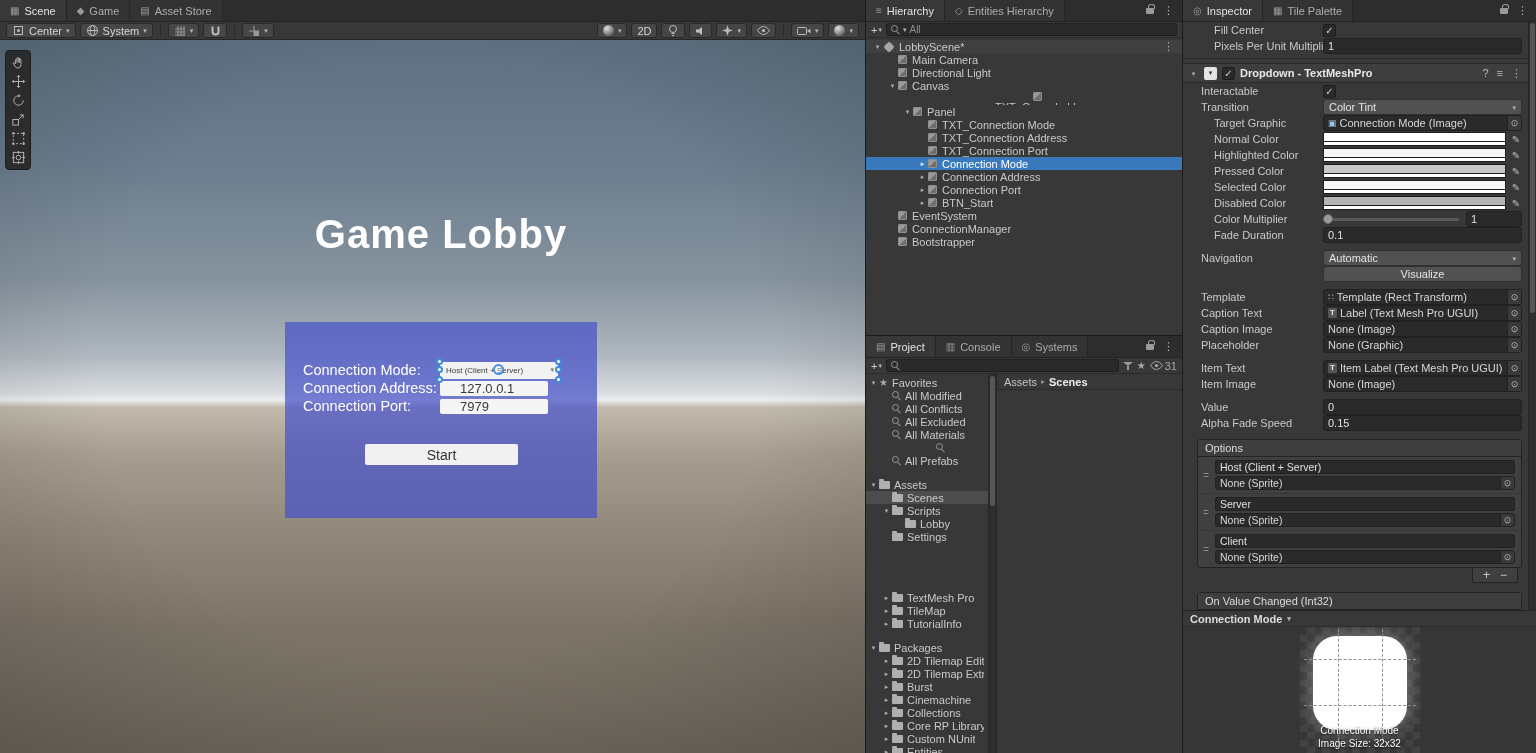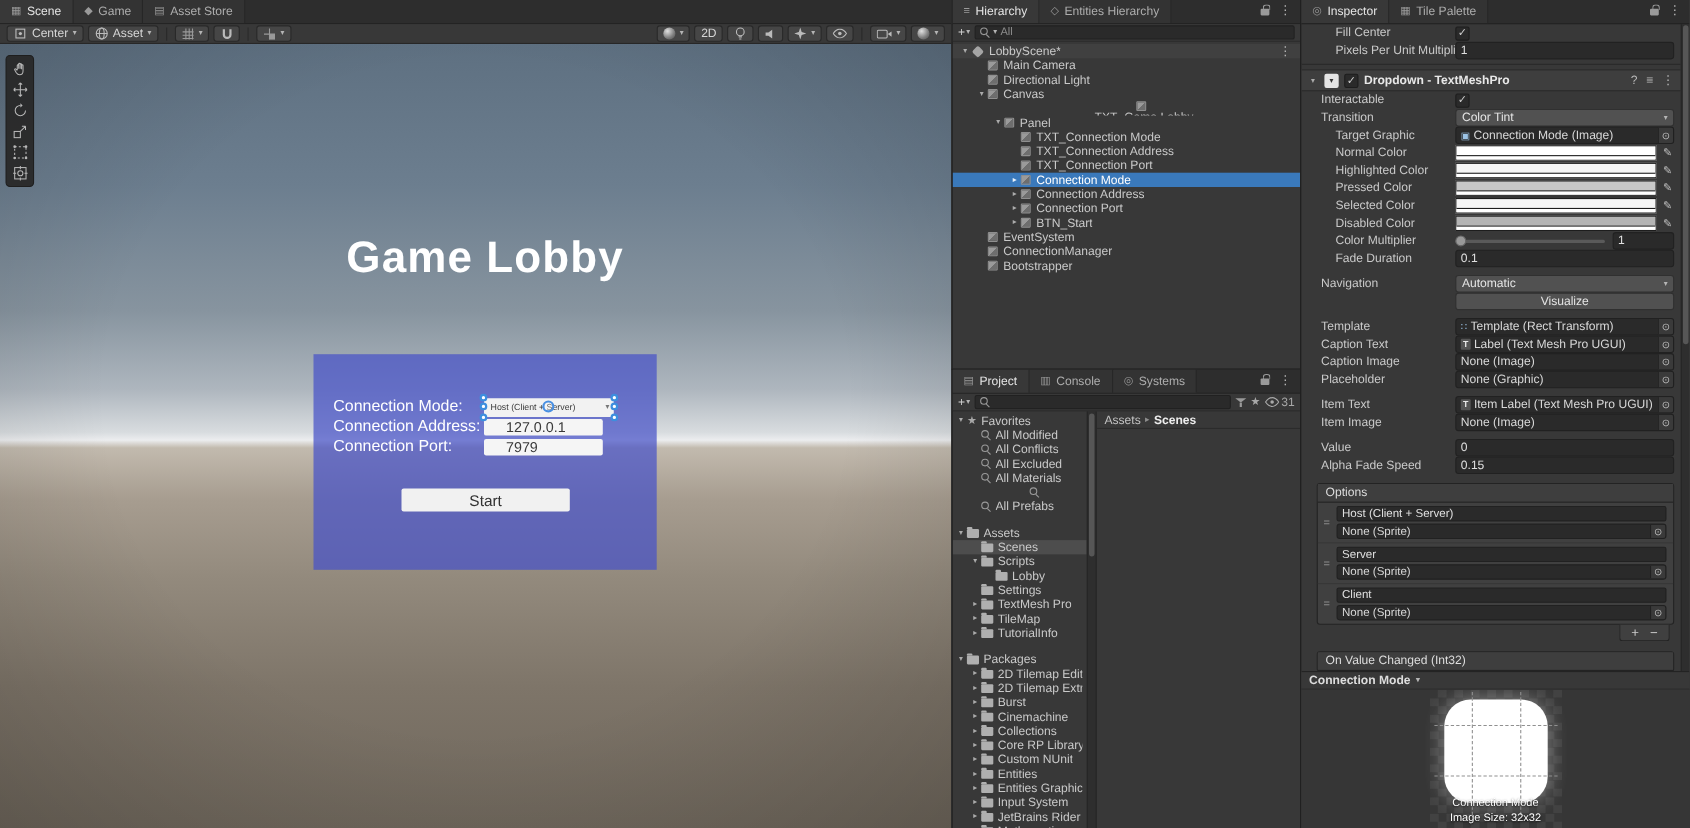--- a/index.html
+++ b/index.html
@@ -178,21 +178,21 @@
             </svg>
           <span>Center</span>
           <span class="caret">▾</span>
         </div>
         <div class="tbtn">
           <svg width="13" height="13">
               <circle cx="6.5" cy="6.5" r="5" fill="none" stroke="#BBB"></circle>
               <ellipse cx="6.5" cy="6.5" rx="2.2" ry="5" fill="none" stroke="#BBB"></ellipse>
               <path d="M1.5 6.5h10" stroke="#BBB"></path>
             </svg>
-          <span>Asset</span>
+          <span>System</span>
           <span class="caret">▾</span>
         </div>
         <span class="vsep"></span>
         <div class="tbtn">
           <svg width="12" height="12">
               <path d="M1 4h10M1 7h10M1 10h10M4 1v10M7 1v10M10 1v10" stroke="#999"></path>
             </svg>
           <span class="caret">▾</span>
         </div>
         <div class="tbtn">
@@ -536,21 +536,21 @@
           <div class="trow" style="padding-left: 28px;">
             <span class="fold"></span>
             <span class="folder-ic"></span>
             <span class="tlabel">Lobby</span>
           </div>
           <div class="trow" style="padding-left: 15px;">
             <span class="fold"></span>
             <span class="folder-ic"></span>
             <span class="tlabel">Settings</span>
           </div>
-          <div class="trow" style="padding-left: 15px;">
+          <div class="trow" style="padding-left: 15px; margin-top: 48px;">
             <span class="fold">▸</span>
             <span class="folder-ic"></span>
             <span class="tlabel">TextMesh Pro</span>
           </div>
           <div class="trow" style="padding-left: 15px;">
             <span class="fold">▸</span>
             <span class="folder-ic"></span>
             <span class="tlabel">TileMap</span>
           </div>
           <div class="trow" style="padding-left: 15px;">

